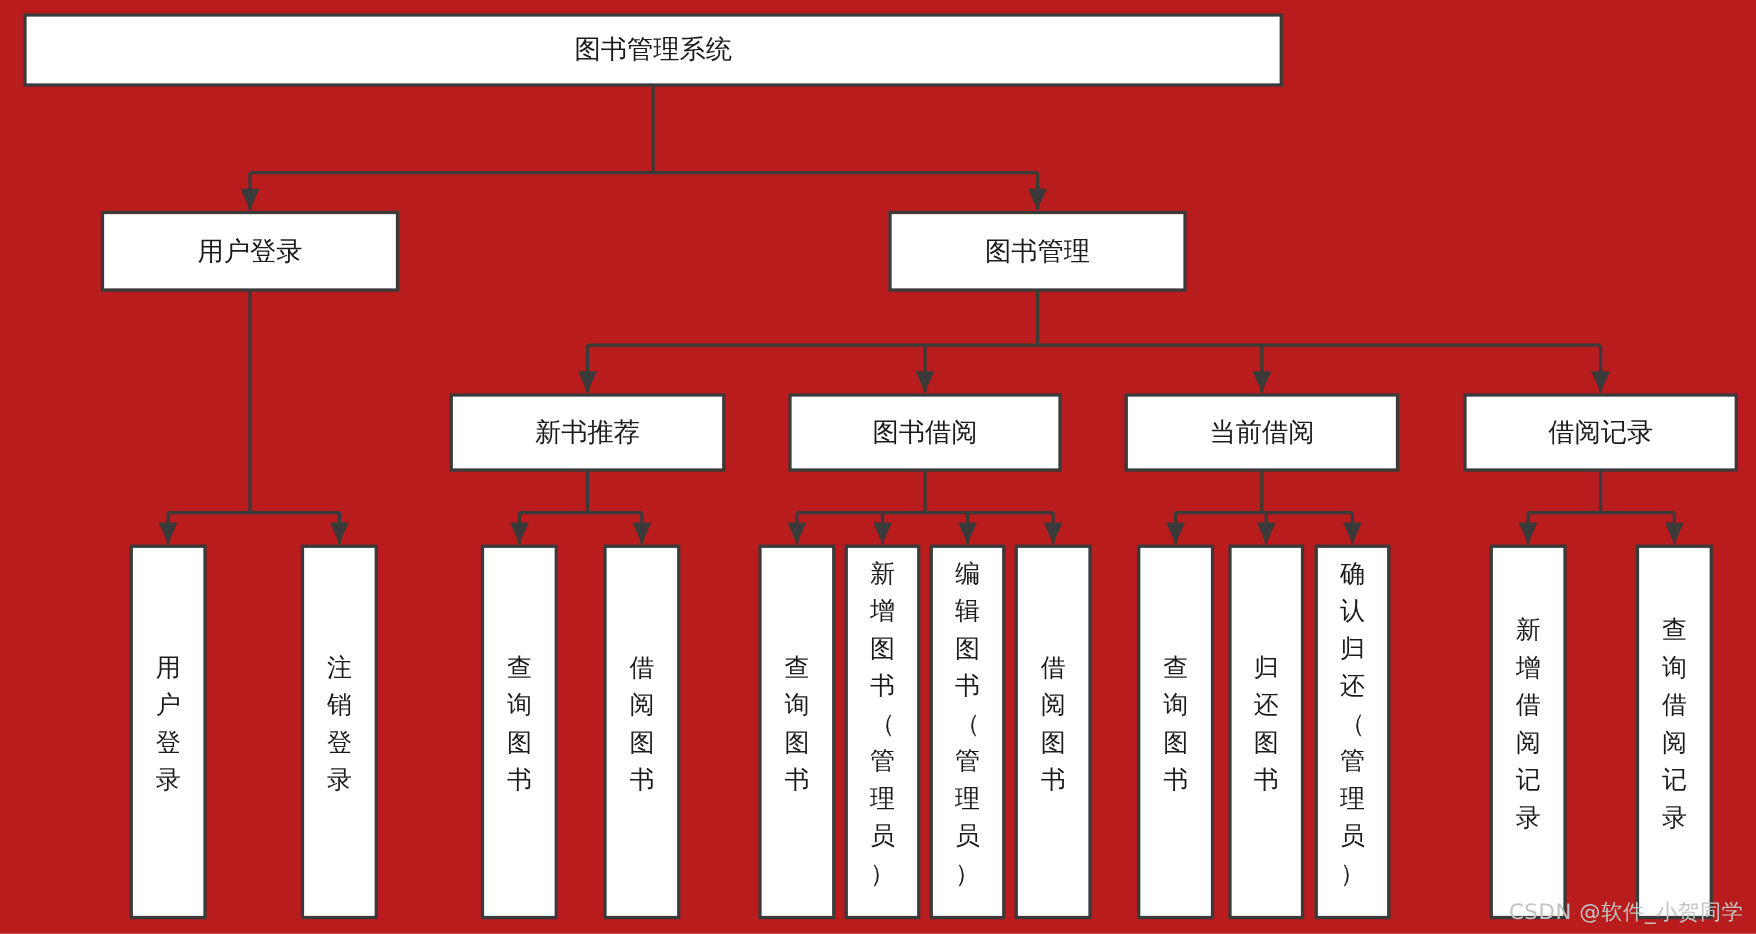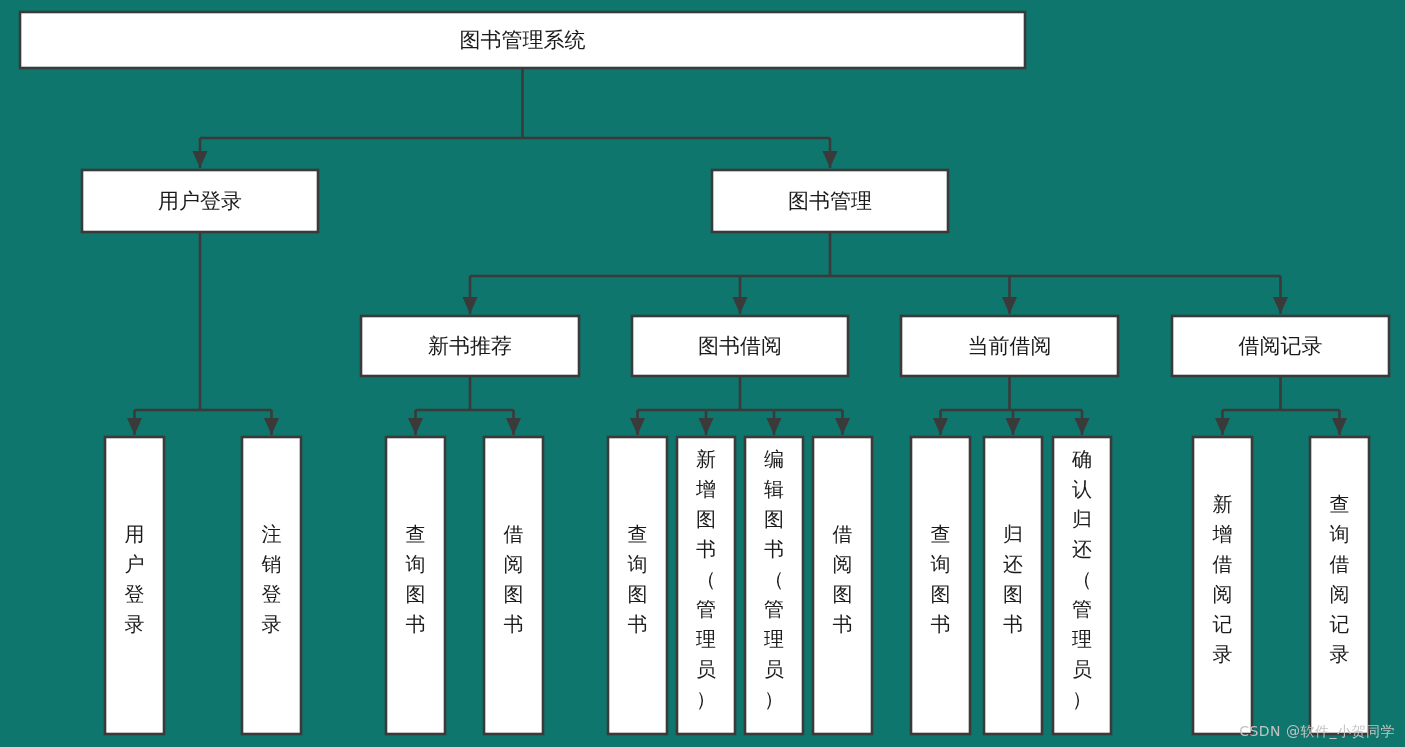--- a/index.html
+++ b/index.html
@@ -10,21 +10,21 @@
   body {
     width: 1405px;
     height: 747px;
     font-family: "DejaVu Sans", "Liberation Sans", sans-serif;
     overflow: hidden;
   }
   #diagram-root {
     position: relative;
     width: 1405px;
     height: 747px;
-    background: #0f766e;
+    background: #b91c1c;
   }
   svg#tree-svg {
     position: absolute;
     left: 0;
     top: 0;
     width: 1405px;
     height: 747px;
   }
   .node-box {
     fill: #ffffff;
@@ -51,21 +51,21 @@
     font-family: "DejaVu Sans", "Liberation Sans", sans-serif;
     font-size: 20px;
     fill: #1b1b1b;
     text-anchor: middle;
   }
   .watermark {
     position: absolute;
     right: 10px;
     bottom: 6px;
     font-family: "DejaVu Sans", "Liberation Sans", sans-serif;
-    font-size: 14px;
+    font-size: 17px;
     color: #c3c3c3;
     white-space: nowrap;
     letter-spacing: 0.5px;
     user-select: none;
   }
 </style>
 </head>
 <body>
 
 <div id="diagram-root">

